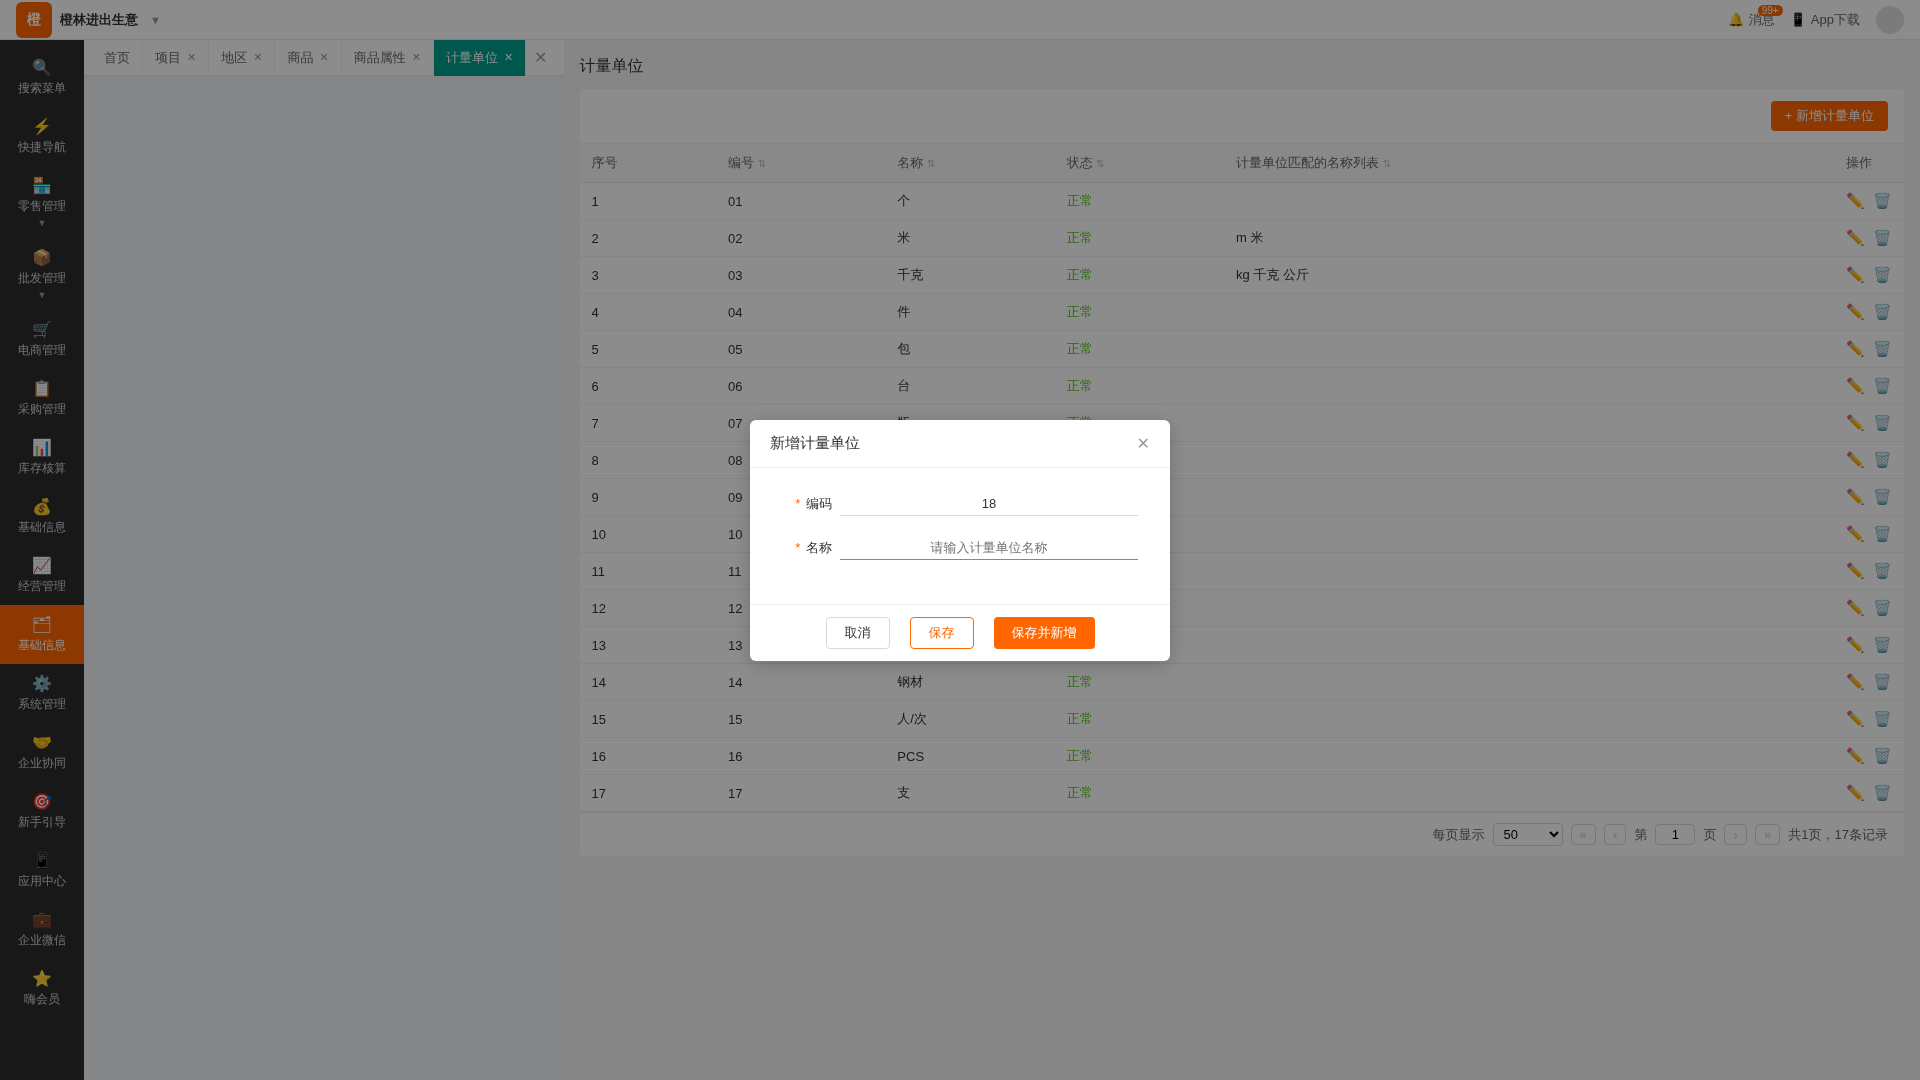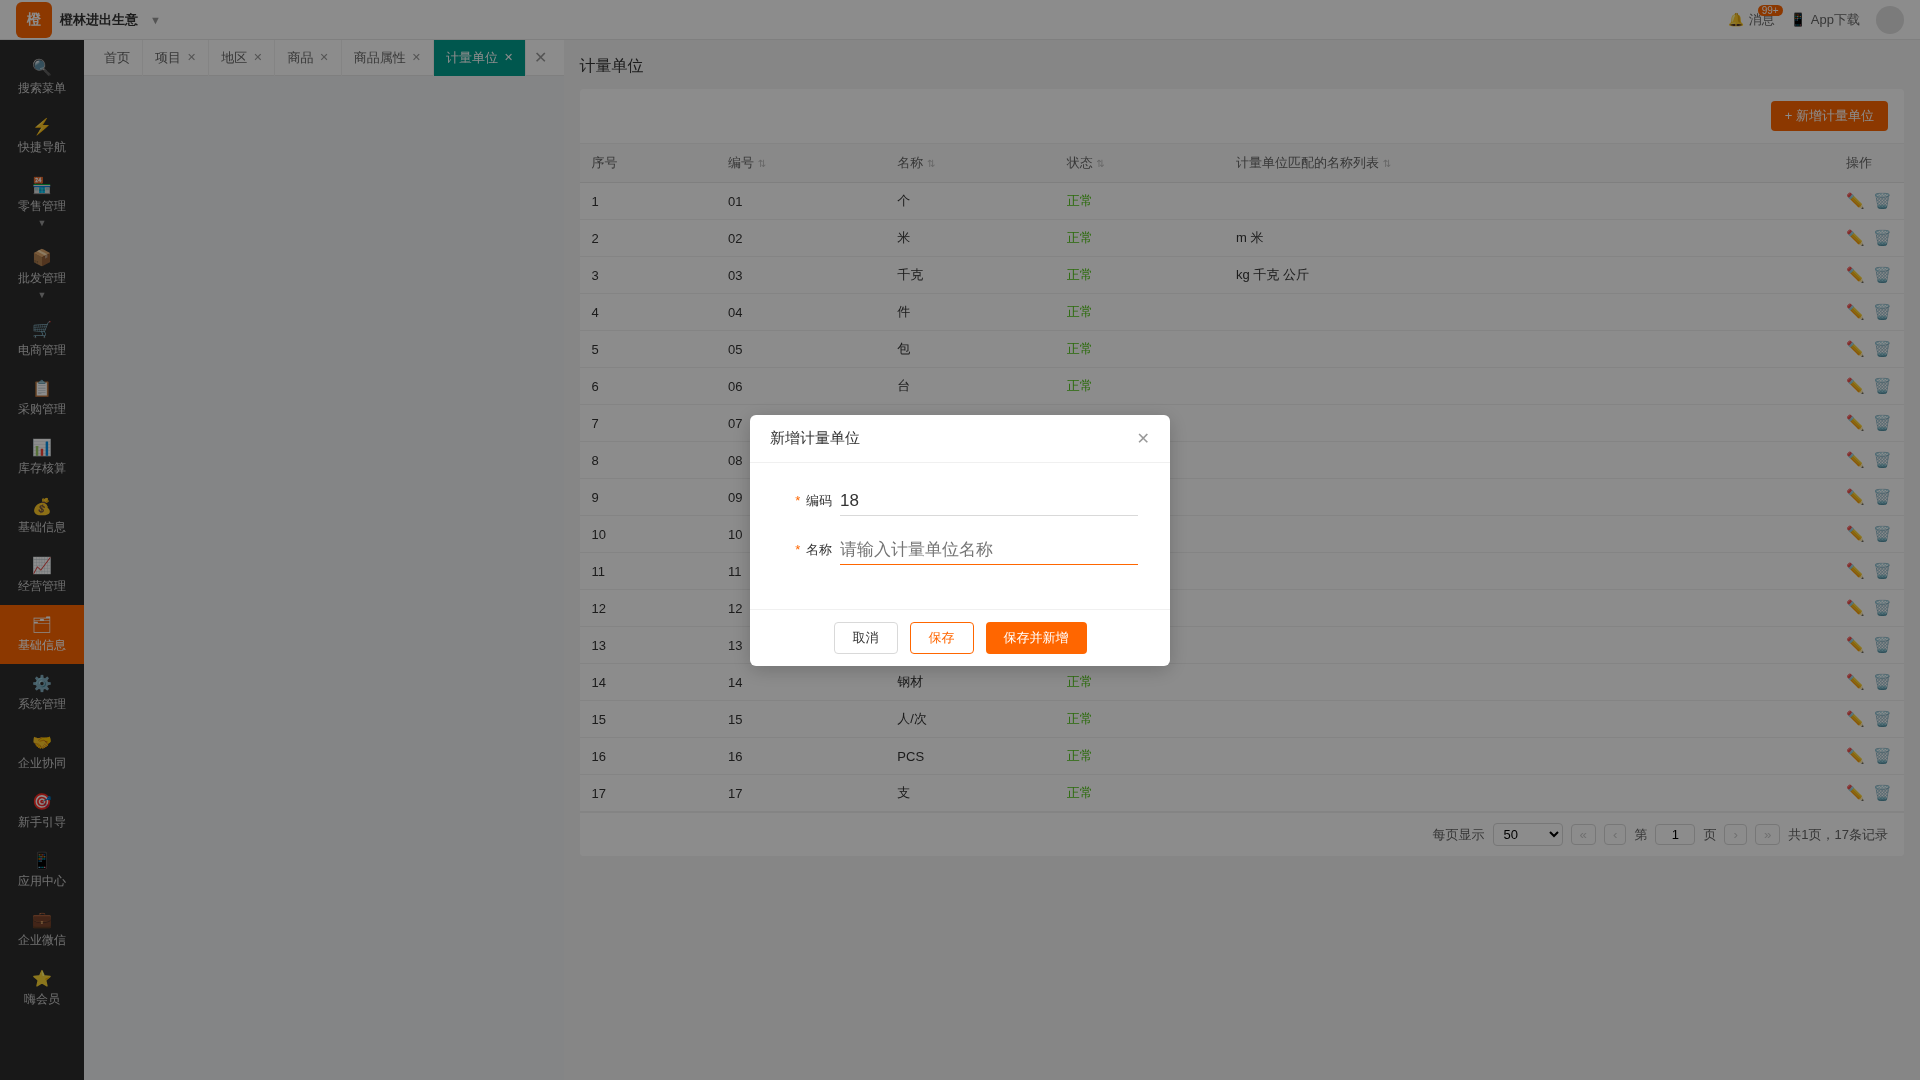--- a/index.html
+++ b/index.html
@@ -275,32 +275,33 @@
     }
     .form-label .required {
       color: #f60;
       margin-right: 2px;
     }
     .form-input {
       flex: 1;
       border: none;
       border-bottom: 1px solid #d9d9d9;
       padding: 4px 0;
-      font-size: 17px;
+      font-size: 13px;
       outline: none;
       color: #333;
+      text-align: center;
     }
     .form-input.active-input {
       border-bottom-color: #f60;
     }
     .modal-footer {
       padding: 12px 20px;
       display: flex;
       justify-content: center;
-      gap: 12px;
+      gap: 20px;
       border-top: 1px solid #f0f0f0;
     }
     .btn-cancel {
       border: 1px solid #d9d9d9;
       background: #fff;
       color: #333;
       padding: 6px 18px;
       border-radius: 4px;
       cursor: pointer;
       font-size: 13px;

